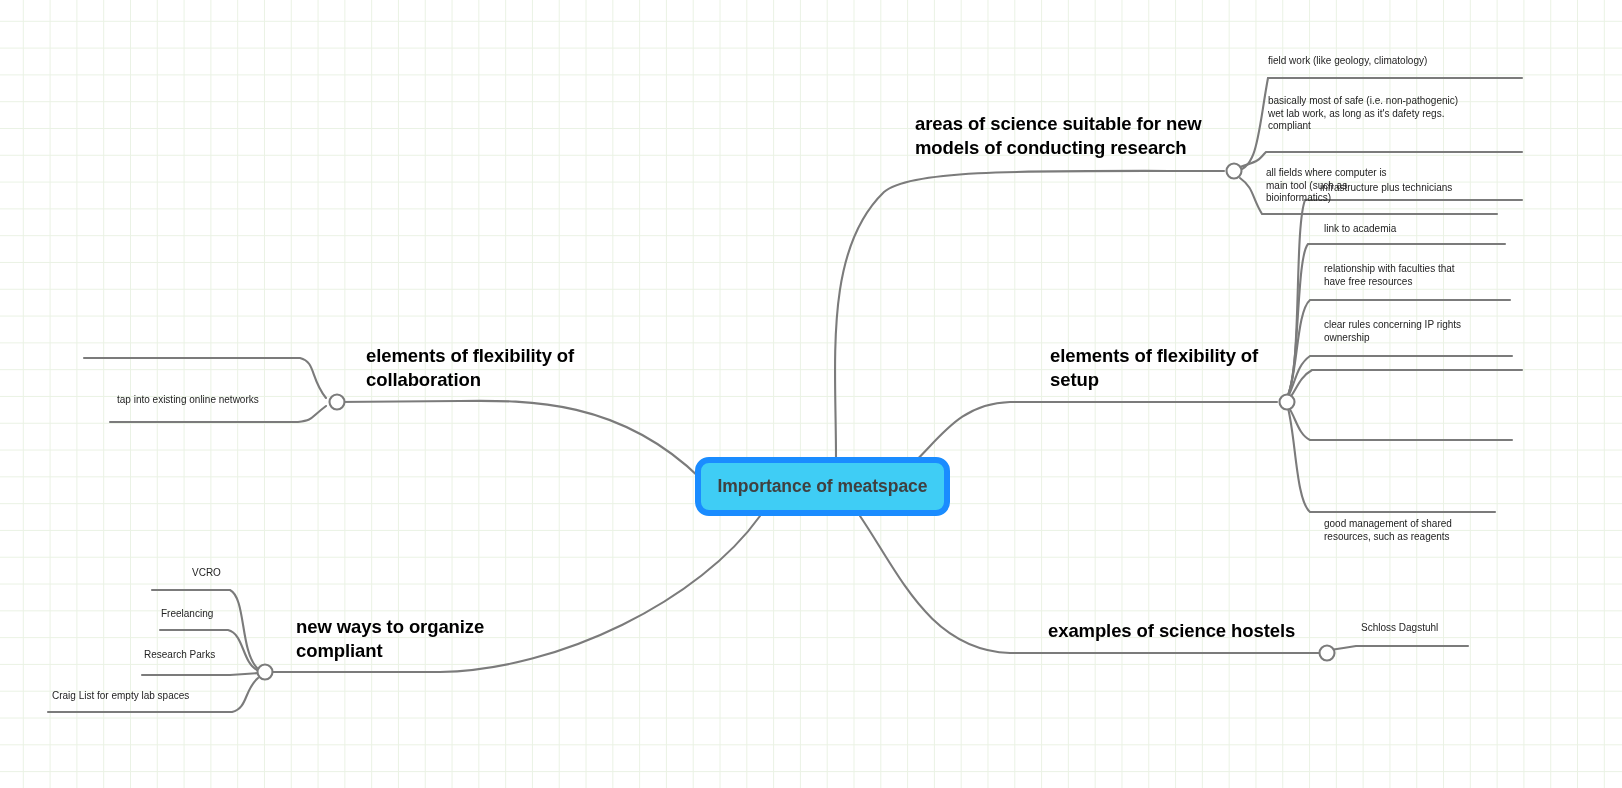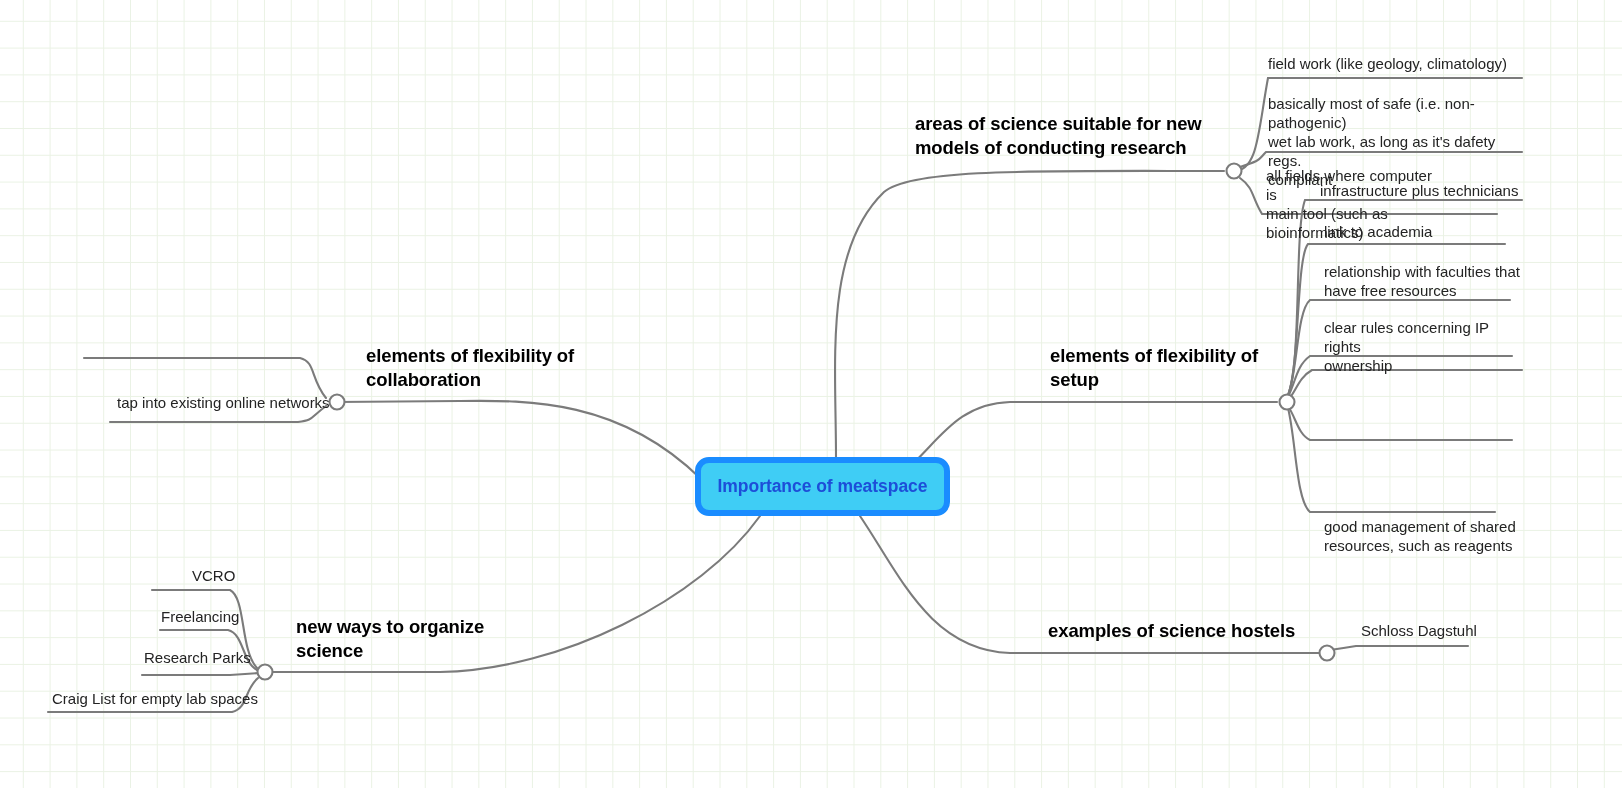--- a/index.html
+++ b/index.html
@@ -29,21 +29,21 @@
     height: 788px;
     pointer-events: none;
   }
   .node-label {
     position: absolute;
     color: #1c1c1c;
     white-space: pre-line;
     line-height: 1.26;
   }
   .leaf {
-    font-size: 15px;
+    font-size: 10px;
     font-weight: 400;
     color: #232323;
   }
   .branch {
     font-size: 18.5px;
     font-weight: 700;
     color: #000000;
     letter-spacing: -0.1px;
     line-height: 1.3;
   }
@@ -58,21 +58,21 @@
     background: #3fcdf5;
     box-sizing: border-box;
     display: flex;
     align-items: center;
     justify-content: center;
     cursor: pointer;
   }
   #root-node span {
     font-size: 17.5px;
     font-weight: 700;
-    color: #1d4ed8;
+    color: #404040;
     letter-spacing: -0.05px;
   }
 </style>
 </head>
 <body>
 
 <div id="canvas">
 
   <svg id="edges" viewBox="0 0 1622 788">
     <g fill="none" stroke="#7b7b7b" stroke-width="2.1" stroke-linecap="round">
@@ -147,19 +147,19 @@
 resources, such as reagents</div>
 
   <div class="node-label branch" style="left:1048px; top:619px; width:300px;">examples of science hostels</div>
   <div class="node-label leaf" style="left:1361px; top:622px; width:200px;">Schloss Dagstuhl</div>
 
   <div class="node-label branch" style="left:366px; top:344px; width:260px;">elements of flexibility of
 collaboration</div>
   <div class="node-label leaf" style="left:117px; top:394px; width:220px;">tap into existing online networks</div>
 
   <div class="node-label branch" style="left:296px; top:615px; width:230px;">new ways to organize
-science</div>
+compliant</div>
   <div class="node-label leaf" style="left:192px; top:567px; width:120px;">VCRO</div>
   <div class="node-label leaf" style="left:161px; top:608px; width:140px;">Freelancing</div>
   <div class="node-label leaf" style="left:144px; top:649px; width:150px;">Research Parks</div>
   <div class="node-label leaf" style="left:52px; top:690px; width:220px;">Craig List for empty lab spaces</div>
 
 </div>
 
 </body></html>

